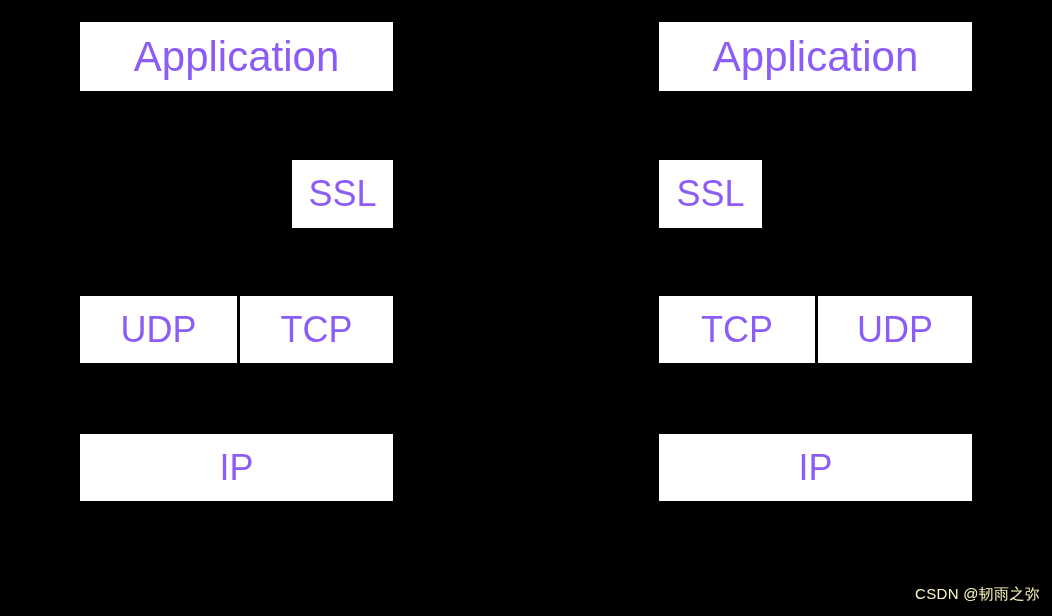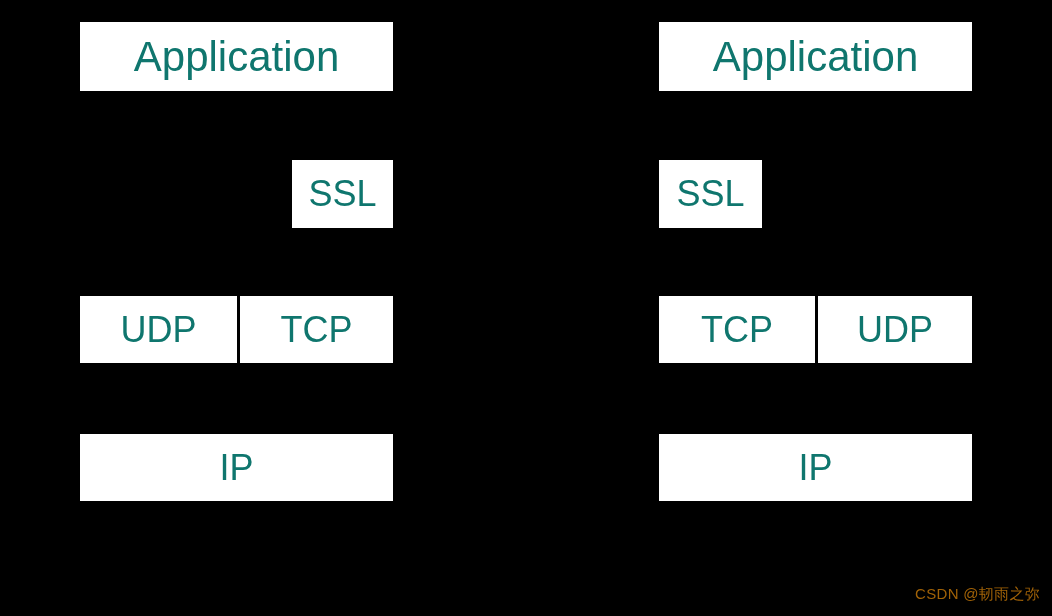--- a/index.html
+++ b/index.html
@@ -17,21 +17,21 @@
     position: relative;
     width: 1052px;
     height: 616px;
     background: #000000;
   }
 
   
   .box {
     position: absolute;
     background: #ffffff;
-    color: #0f766e;
+    color: #8b5cf6;
     display: flex;
     align-items: center;
     justify-content: center;
     box-sizing: border-box;
     line-height: 1;
     font-weight: 400;
     letter-spacing: 0px;
   }
   .box-label {
     display: block;
@@ -148,21 +148,21 @@
     width: 313px;
     height: 67px;
     font-size: 36px;
   }
 
   
   .watermark {
     position: absolute;
     right: 12px;
     bottom: 12px;
-    color: #a16207;
+    color: #fef9c3;
     font-size: 15px;
     white-space: nowrap;
     letter-spacing: 0.3px;
   }
 </style>
 </head>
 <body>
 
 <div id="stage">
 

